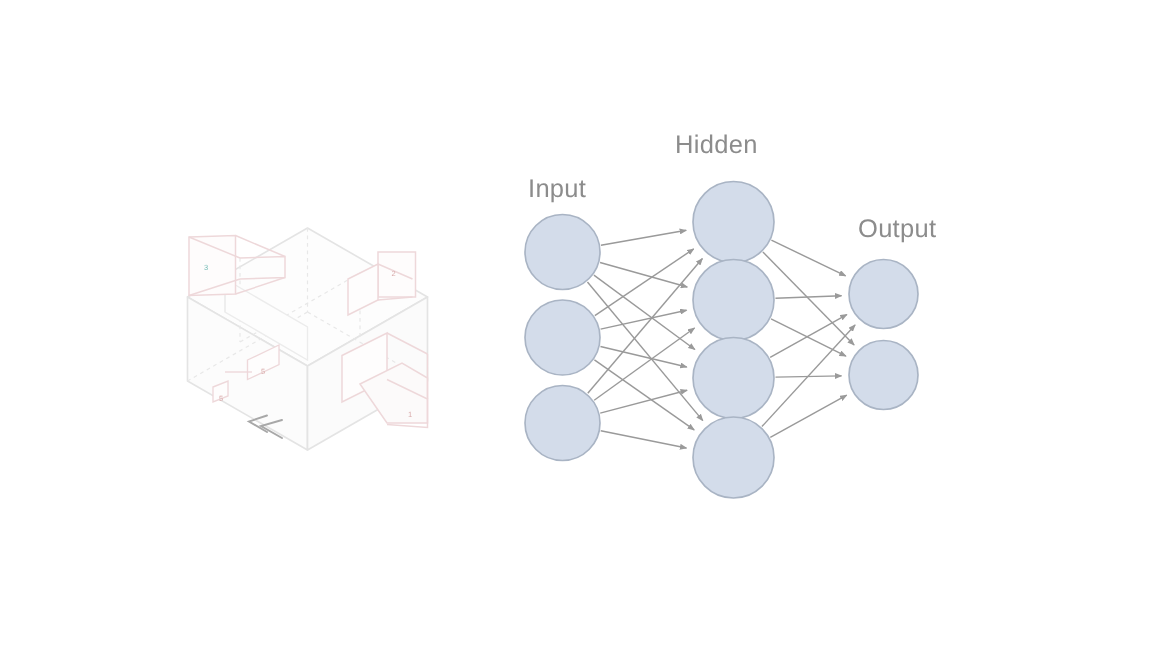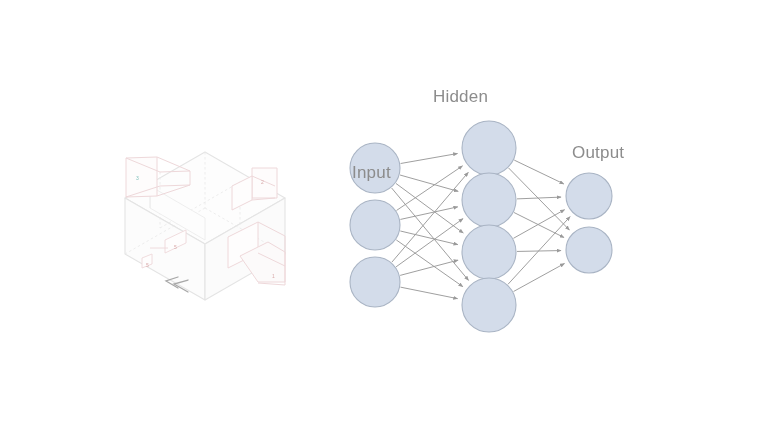--- a/index.html
+++ b/index.html
@@ -25,22 +25,22 @@
   .nn-label {
     position: absolute;
     color: #8c8c8c;
     font-family: "Liberation Sans", sans-serif;
     font-size: 17px;
     font-weight: 400;
     letter-spacing: 0.2px;
     white-space: nowrap;
     user-select: none;
   }
-  #label-input  { left: 352px; top: 116px; margin-top: 47px; }
-  #label-hidden { left: 433px; top: 87px;  }
+  #label-input  { left: 352px; top: 116px; }
+  #label-hidden { left: 450px; top: 87px;  }
   #label-output { left: 556px; top: 143px; margin-left: 16px; }
   .iso-num {
     font-family: "Liberation Sans", sans-serif;
     font-size: 5px;
   }
 </style>
 </head>
 <body>
 
 <div id="canvas">

